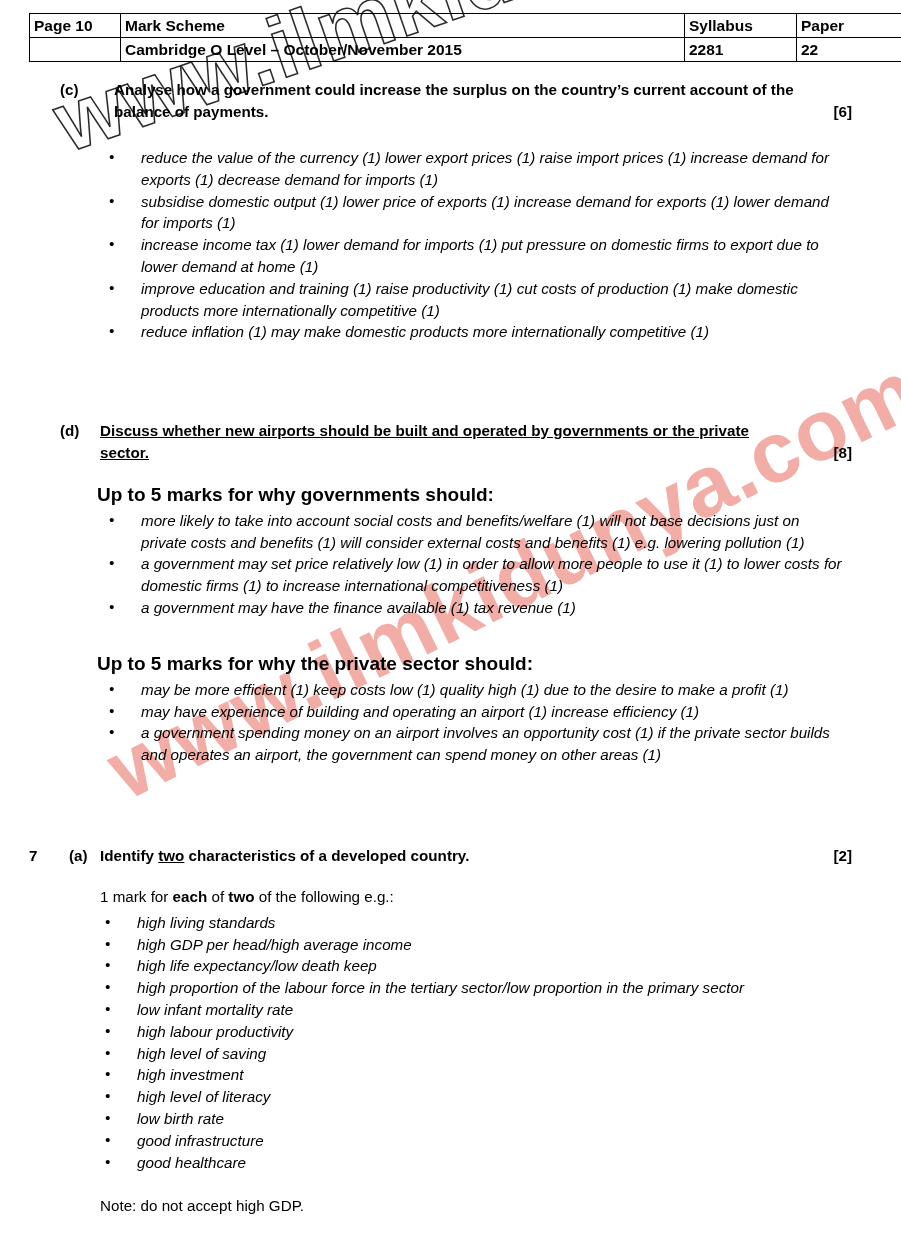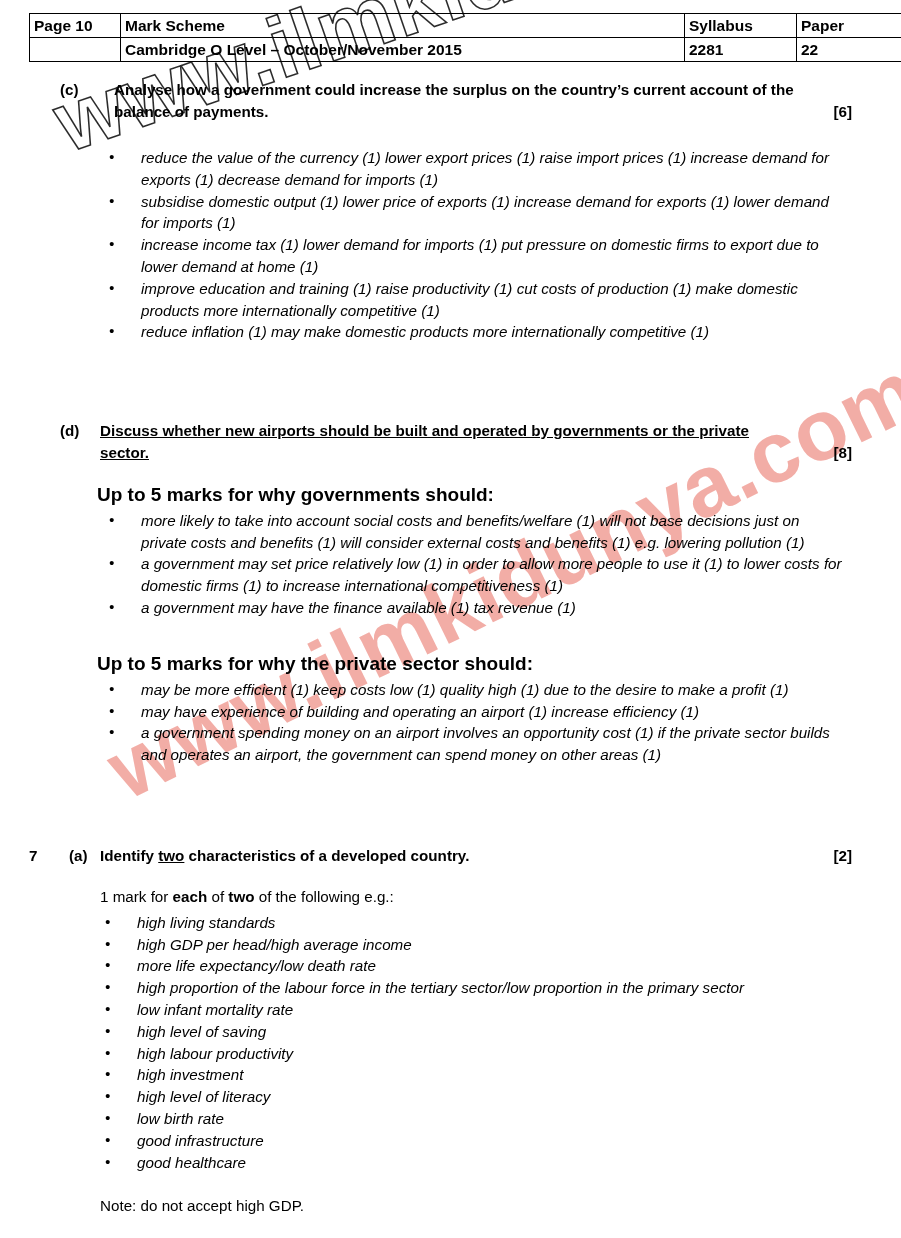--- a/index.html
+++ b/index.html
@@ -222,25 +222,25 @@
         <span class="qtext"><span>Identify </span><span class="u">two</span><span> characteristics of a developed country.</span></span>
       </div>
       <div class="marks" style="top:0px;">[2]</div>
     </div>
 
     <div class="blk" style="left:100px; top:886px; width:752px;">
       <div class="plain"><span>1 mark for </span><span class="b">each</span><span> of </span><span class="b">two</span><span> of the following e.g.:</span></div>
       <ul class="bl" style="margin-left:-3px;">
         <li>high living standards</li>
         <li>high GDP per head/high average income</li>
-        <li>more life expectancy/low death rate</li>
+        <li>high life expectancy/low death keep</li>
         <li>high proportion of the labour force in the tertiary sector/low proportion in the primary sector</li>
         <li>low infant mortality rate</li>
+        <li>high labour productivity</li>
         <li>high level of saving</li>
-        <li>high labour productivity</li>
         <li>high investment</li>
         <li>high level of literacy</li>
         <li>low birth rate</li>
         <li>good infrastructure</li>
         <li>good healthcare</li>
       </ul>
       <div class="plain" style="margin-top:22px;">Note: do not accept high GDP.</div>
     </div>
 
   </div>

